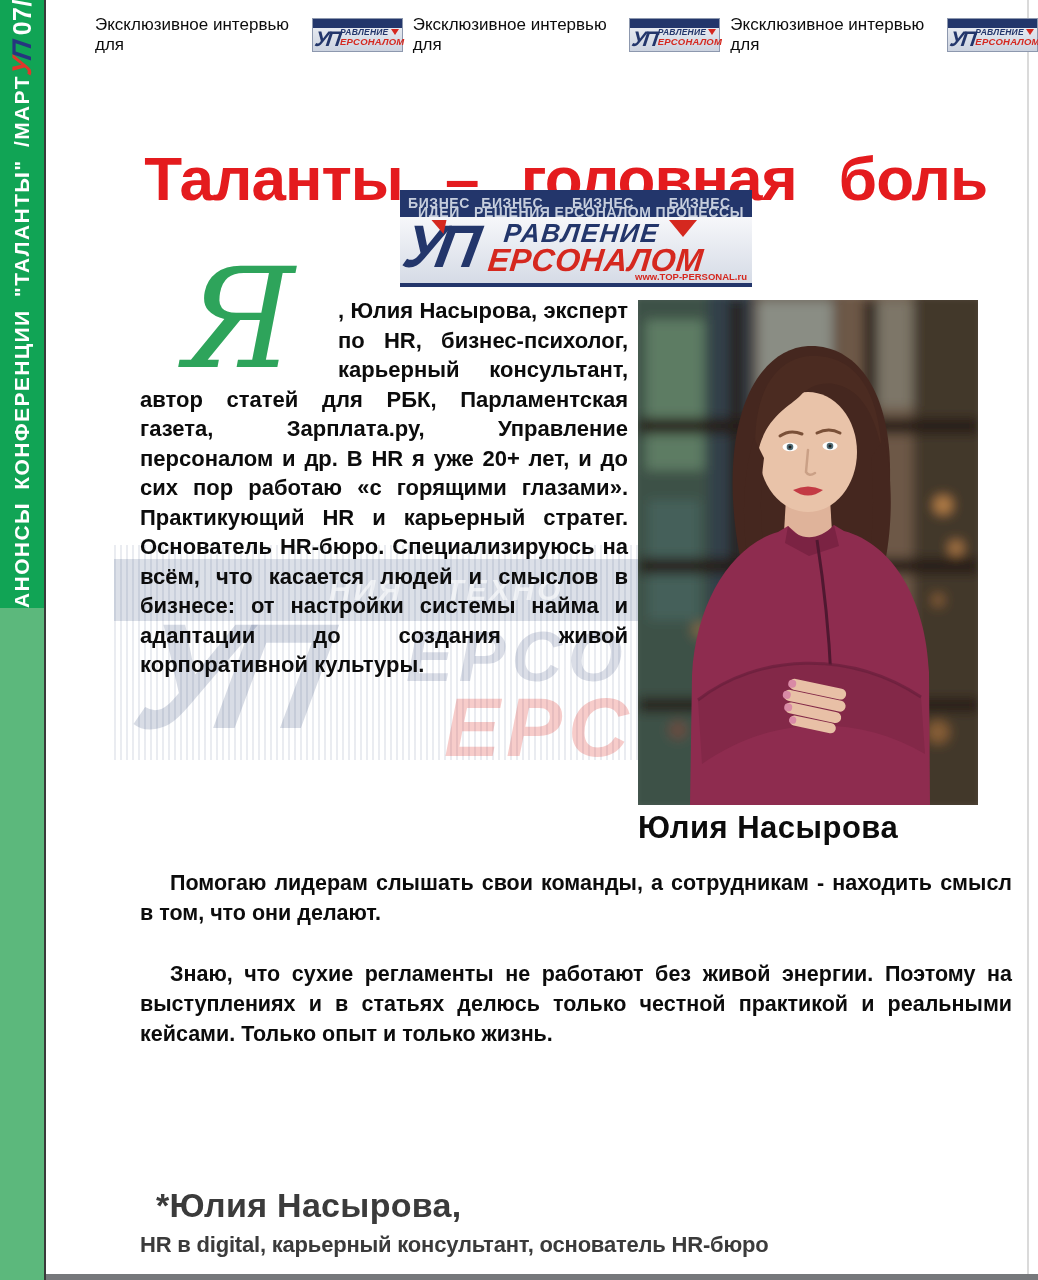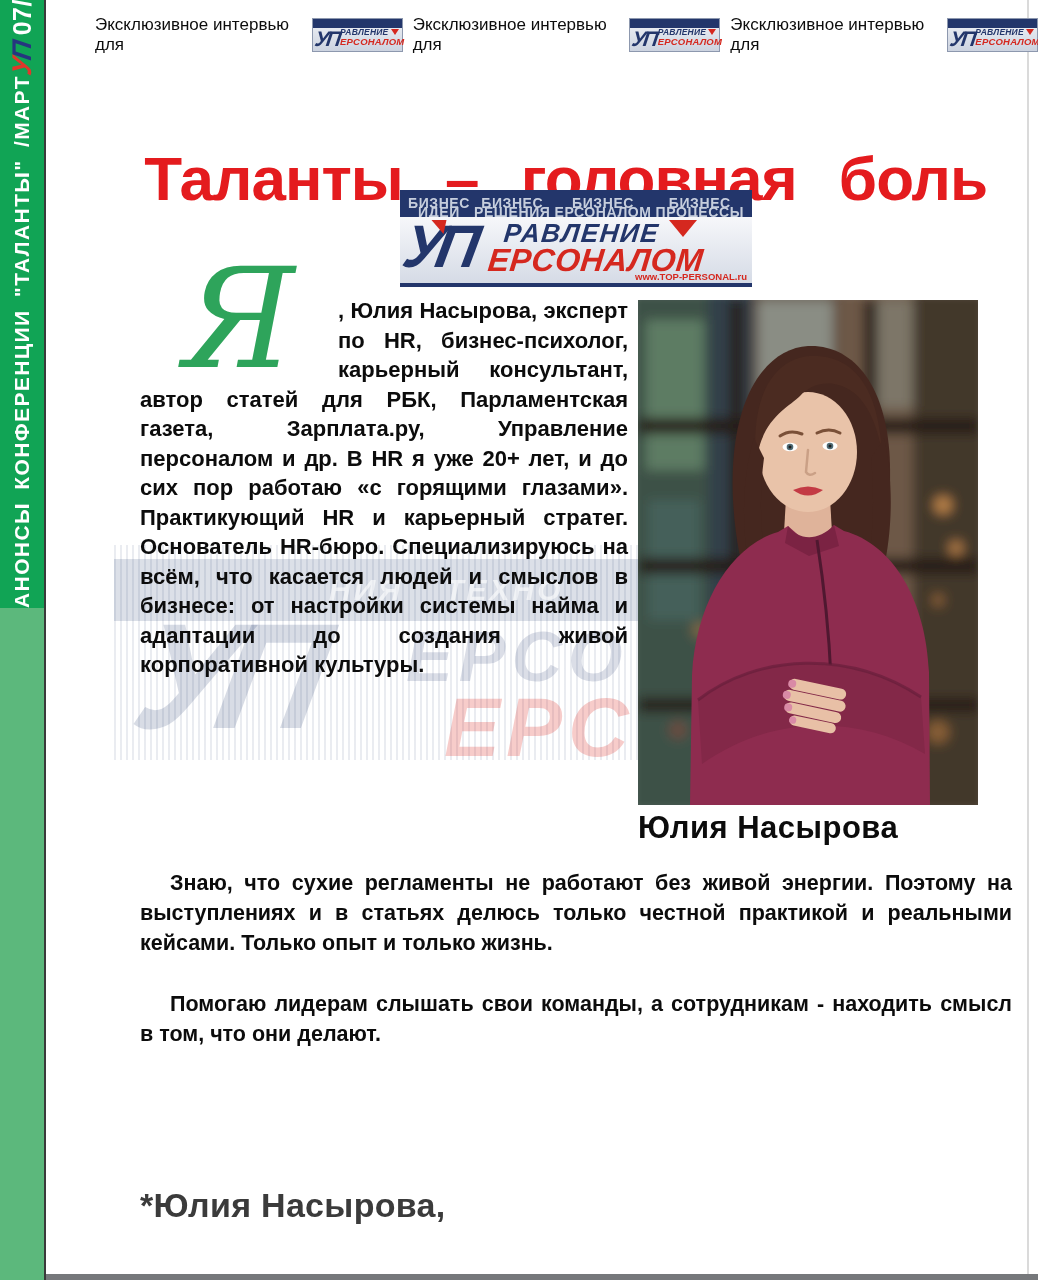--- a/index.html
+++ b/index.html
@@ -97,21 +97,21 @@
   .wide p { margin:0 0 31px 0; font-size:21.5px; font-weight:bold; line-height:30px;
             text-align:justify; text-indent:30px; color:#0c0c0c; }
 
   
   .photo { position:absolute; left:638px; top:300px; width:340px; height:505px; z-index:2; margin:0; }
   .caption { position:absolute; left:638px; top:810px; z-index:2;
              font-size:31px; font-weight:bold; color:#0c0c0c; letter-spacing:0.5px; }
 
   
   .footer { position:absolute; left:140px; top:1186px; z-index:2; color:#3b3b3b; }
-  .footer-name { font-size:34px; font-weight:bold; letter-spacing:0.3px; }
+  .footer-name { font-size:34px; font-weight:bold; letter-spacing:0.3px;margin-left:16px; }
   .footer-role { font-size:22px; font-weight:bold; margin-top:7px; letter-spacing:-0.2px; }
 
   .bottom-rule { position:absolute; left:46px; right:0; bottom:0; height:6px; background:#76787b; z-index:6; }
   .edge-line { position:absolute; left:1027px; top:0; width:2px; height:1274px; background:#dadada; z-index:3; }
 </style>
 </head>
 <body>
 
 <div class="page">
 
@@ -274,23 +274,24 @@
           <circle cx="148" cy="401.5" r="4"></circle>
           <circle cx="152" cy="413.5" r="4"></circle>
           <circle cx="159" cy="425" r="3.6"></circle>
         </g>
       </g>
     </svg>
   </figure>
   <div class="caption">Юлия Насырова</div>
 
   <div class="wide">
+    <p>Помогаю лидерам слышать свои команды, а сотрудникам - находить смысл в том, что они делают.</p>
     <p>Знаю, что сухие регламенты не работают без живой энергии. Поэтому на выступлениях и в статьях делюсь только честной практикой и реальными кейсами.  Только опыт и только жизнь.</p>
-    <p>Помогаю лидерам слышать свои команды, а сотрудникам - находить смысл в том, что они делают.</p>
   </div>
 
   <div class="footer">
     <div class="footer-name">*Юлия Насырова,</div>
+    <div class="footer-role">HR в digital, карьерный консультант, основатель HR-бюро</div>
   </div>
 
   <div class="edge-line"></div>
   <div class="bottom-rule"></div>
 </div>
 
 </body></html>

